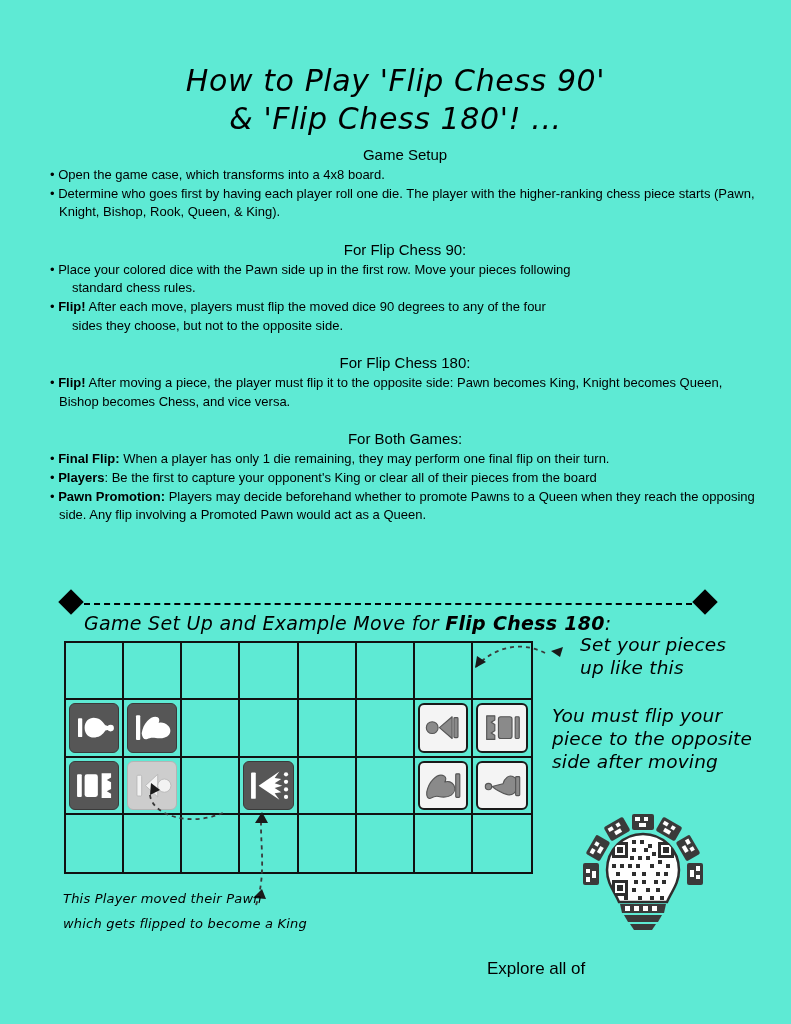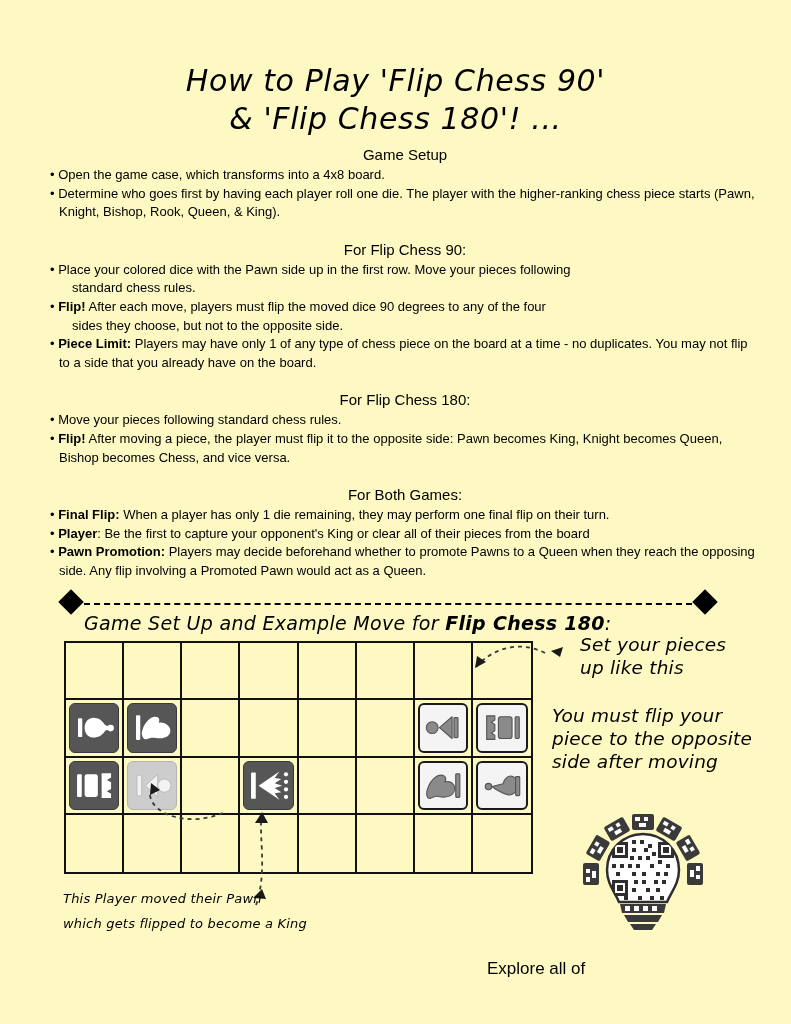--- a/index.html
+++ b/index.html
@@ -4,21 +4,21 @@
 <style>
   html, body {
     margin: 0;
     padding: 0;
     background: #ffffff;
   }
   .page {
     position: relative;
     width: 791px;
     height: 1024px;
-    background: #fef9c3;
+    background: #5eead4;
     overflow: hidden;
     font-family: "Liberation Sans", sans-serif;
     color: #000000;
   }
 
   
   .title-block {
     position: absolute;
     left: 0;
     top: 62px;
@@ -195,33 +195,31 @@
     <p class="bullet">• Open the game case, which transforms into a 4x8 board.</p>
     <p class="bullet">• Determine who goes first by having each player roll one die. The player with the higher-ranking chess piece starts (Pawn, Knight, Bishop, Rook, Queen, &amp; King).</p>
 
     <div class="sec-gap"></div>
 
     <div class="sec-head">For Flip Chess 90:</div>
     <p class="bullet">• Place your colored dice with the Pawn side up in the first row. Move your pieces following</p>
     <p class="bullet hang">standard chess rules.</p>
     <p class="bullet">•&nbsp;<b>Flip!</b><span> After each move, players must flip the moved dice 90 degrees to any of the four</span></p>
     <p class="bullet hang">sides they choose, but not to the opposite side.</p>
-    <p class="bullet">•&nbsp;<b>Piece Limit:</b><span> Players may have only 1 of any type of chess piece on the board at a time - no duplicates. You may not flip to a side that you already have on the board.</span></p>
 
     <div class="sec-gap"></div>
 
     <div class="sec-head">For Flip Chess 180:</div>
-    <p class="bullet">• Move your pieces following standard chess rules.</p>
     <p class="bullet">•&nbsp;<b>Flip!</b><span> After moving a piece, the player must flip it to the opposite side: Pawn becomes King, Knight becomes Queen, Bishop becomes Chess, and vice versa.</span></p>
 
     <div class="sec-gap"></div>
 
     <div class="sec-head">For Both Games:</div>
     <p class="bullet">•&nbsp;<b>Final Flip:</b><span> When a player has only 1 die remaining, they may perform one final flip on their turn.</span></p>
-    <p class="bullet">•&nbsp;<b>Player</b><span>: Be the first to capture your opponent's King or clear all of their pieces from the board</span></p>
+    <p class="bullet">•&nbsp;<b>Players</b><span>: Be the first to capture your opponent's King or clear all of their pieces from the board</span></p>
     <p class="bullet">•&nbsp;<b>Pawn Promotion:</b><span> Players may decide beforehand whether to promote Pawns to a Queen when they reach the opposing side. Any flip involving a Promoted Pawn would act as a Queen.</span></p>
   </div>
 
   <div class="divider">
     <span class="diamond left"></span>
     <span class="dash"></span>
     <span class="diamond right"></span>
   </div>
 
   <div class="example-caption"><span>Game Set Up and Example Move for </span><b>Flip Chess 180</b><span>:</span></div>

